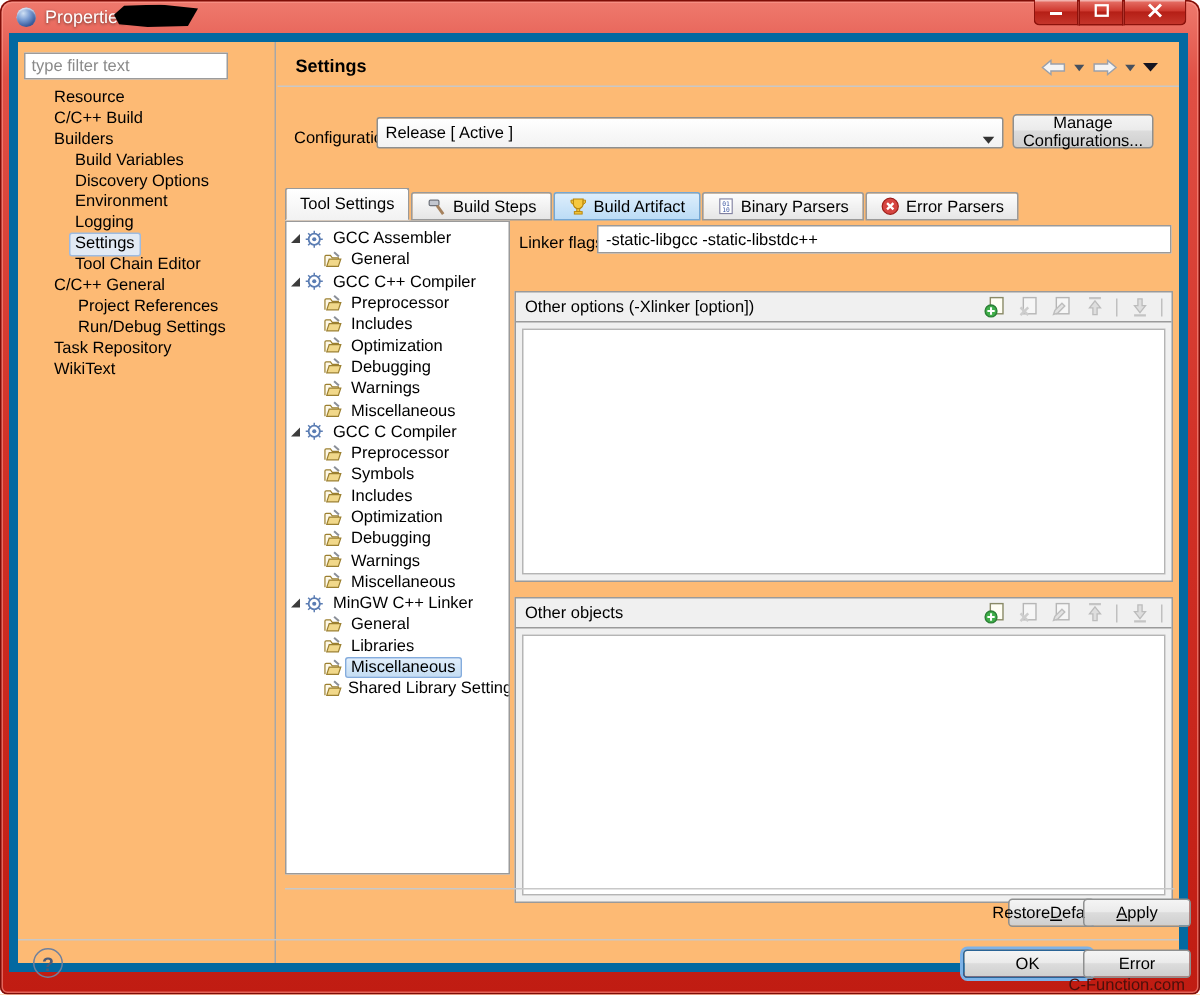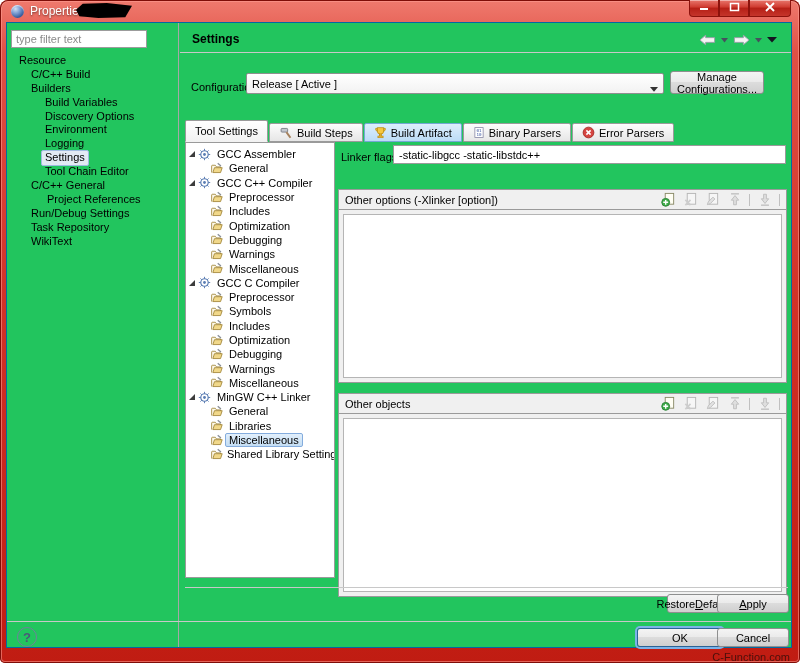--- a/index.html
+++ b/index.html
@@ -18,21 +18,21 @@
   .redaction { position:absolute; left:76px; top:3px; width:56px; height:15px; background:#000;
     clip-path: polygon(0% 45%, 12% 5%, 55% 0%, 100% 18%, 88% 95%, 40% 100%, 6% 88%); }
   .win-controls { position:absolute; top:0; right:9px; display:flex; }
   .win-btn { width:30px; height:17px; display:flex; align-items:center; justify-content:center;
     background:linear-gradient(180deg,#e8766c,#cf3a30 45%, #b51f16 50%, #c5352b);
     border:1px solid #8c120c; border-top:none; box-shadow: inset 0 1px 0 rgba(255,255,255,.45); }
   .win-btn:first-child { border-radius:0 0 0 4px; }
   .win-btn:last-child { border-radius:0 0 4px 0; width:42px; }
 
   
-  .dialog { position:absolute; left:6px; top:22px; right:8px; bottom:15px; background:#22c55e; border:1px solid #0369a1; }
+  .dialog { position:absolute; left:6px; top:22px; right:8px; bottom:15px; background:#fdba74; border:6px solid #0369a1; }
   .left-panel { position:absolute; left:0; top:0; width:172px; bottom:0; border-right:1px solid #a7a7a7; }
   .filter-input { position:absolute; left:4px; top:7px; width:136px; height:18px; border:1px solid #9c9c9c; padding:1px 4px; font:11px "Liberation Sans",sans-serif; color:#000; background:#fff; }
   .filter-input::placeholder { color:#8a8a8a; }
   .nav-tree { position:absolute; left:0; top:30px; right:1px; }
   .nav-row { height:13.9px; line-height:13.9px; white-space:nowrap; cursor:default; }
   .nav-row .lbl { display:inline-block; padding:0 3px; border:1px solid transparent; }
   .nav-row.sel .lbl { background:#e2eaf4; border:1px solid #9ebbe0; border-radius:2px; }
 
   .main { position:absolute; left:173px; top:0; right:0; bottom:0; }
   .page-title { position:absolute; left:12px; top:9px; font-size:12px; font-weight:bold; }
@@ -115,32 +115,32 @@
         </div>
       </div>
   </div>
 </div>
 
 <div class="dialog">
 
   <div class="left-panel">
     <input class="filter-input" placeholder="type filter text" style="">
     <div class="nav-tree">
-        <div class="nav-row" style="padding-left: 8px;"><span class="lbl">Resource</span></div>
+        <div class="nav-row" style="padding-left: 20px;"><span class="lbl">Resource</span></div>
         <div class="nav-row" style="padding-left: 20px;"><span class="lbl">C/C++ Build</span></div>
         <div class="nav-row" style="padding-left: 20px;"><span class="lbl">Builders</span></div>
         <div class="nav-row" style="padding-left: 34px;"><span class="lbl">Build Variables</span></div>
         <div class="nav-row" style="padding-left: 34px;"><span class="lbl">Discovery Options</span></div>
         <div class="nav-row" style="padding-left: 34px;"><span class="lbl">Environment</span></div>
         <div class="nav-row" style="padding-left: 34px;"><span class="lbl">Logging</span></div>
         <div class="nav-row sel" style="padding-left: 34px;"><span class="lbl">Settings</span></div>
         <div class="nav-row" style="padding-left: 34px;"><span class="lbl">Tool Chain Editor</span></div>
         <div class="nav-row" style="padding-left: 20px;"><span class="lbl">C/C++ General</span></div>
         <div class="nav-row" style="padding-left: 36px;"><span class="lbl">Project References</span></div>
-        <div class="nav-row" style="padding-left: 20px;"><span class="lbl">Run/Debug Settings</span></div>
+        <div class="nav-row" style="padding-left: 36px;"><span class="lbl">Run/Debug Settings</span></div>
         <div class="nav-row" style="padding-left: 20px;"><span class="lbl">Task Repository</span></div>
         <div class="nav-row" style="padding-left: 20px;"><span class="lbl">WikiText</span></div>
       </div>
   </div>
 
   <div class="main">
     <div class="page-title">Settings</div>
     <div class="hdr-nav">
         <span style="display: flex;">
           <svg width="17" height="12" viewBox="0 0 18 12">
@@ -595,16 +595,16 @@
 
     <div class="pre-btn-sep"></div>
   </div>
 
   <div class="btn restore-btn">Restore <u>D</u>efaults</div>
   <div class="btn apply-btn"><u>A</u>pply</div>
 
   <div class="bottom-sep"></div>
   <div class="help-btn">?</div>
   <div class="btn default ok-btn">OK</div>
-  <div class="btn cancel-btn">Cancel</div>
+  <div class="btn cancel-btn">Error</div>
 </div>
 
 <div class="watermark">C-Function.com</div>
 
 </body></html>

